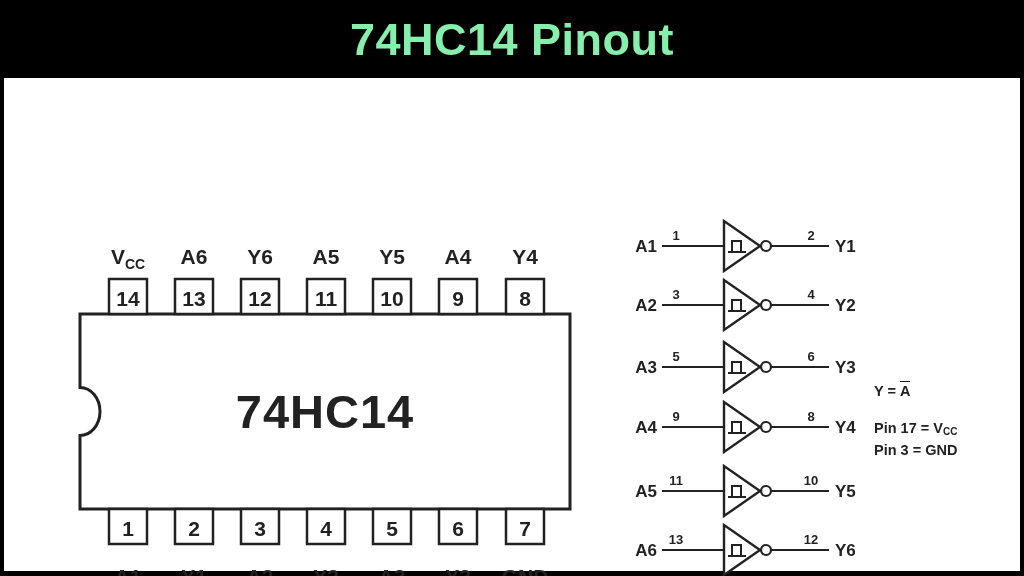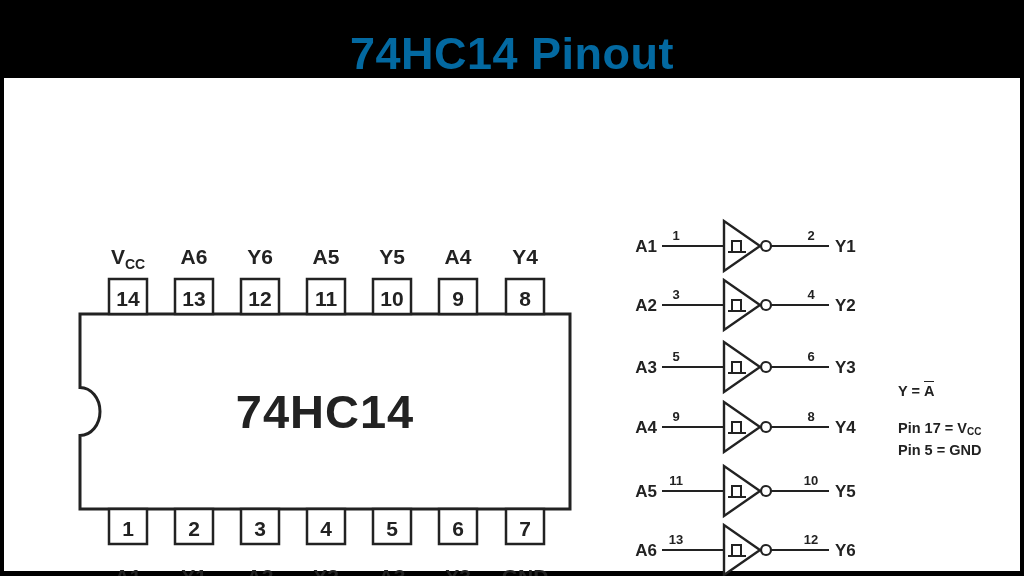--- a/index.html
+++ b/index.html
@@ -3,21 +3,21 @@
 <meta charset="utf-8">
 <style>
   html,body{margin:0;padding:0;}
   body{
     width:1024px;height:576px;position:relative;overflow:hidden;
     background:#000;font-family:"Liberation Sans", sans-serif;
     -webkit-font-smoothing:antialiased;
   }
   .header{
     position:absolute;left:0;top:0;width:1024px;height:80px;
-    background:#000;color:#0369a1;display:flex;align-items:flex-end;justify-content:center;
+    background:#000;color:#86efac;display:flex;align-items:center;justify-content:center;
   }
   .header h1{
     margin:0;font-size:45px;font-weight:800;letter-spacing:0.5px;
     font-family:"Liberation Sans", sans-serif;
   }
   .panel{
     position:absolute;left:4px;right:4px;top:78px;bottom:5px;background:#ffffff;
   }
   svg text{
     font-family:"Liberation Sans", sans-serif;
@@ -30,21 +30,21 @@
   .g-label{font-size:17px;}
   .g-pin{font-size:13px;}
   .outline{fill:#fff;stroke:#222;stroke-width:3;}
   .pinbox{fill:#fff;stroke:#222;stroke-width:2.5;}
   .wire{stroke:#222;stroke-width:2.2;}
   .tri{fill:#fff;stroke:#222;stroke-width:2.4;stroke-linejoin:miter;}
   .hyst{fill:none;stroke:#222;stroke-width:2;}
   .bub{fill:#fff;stroke:#222;stroke-width:2.2;}
   .notes{
     position:absolute;left:870px;top:304px;color:#222;font-weight:bold;
-    font-size:14.5px;line-height:19px;margin-left:24px;
+    font-size:14.5px;line-height:19px;
   }
   .notes .eq{margin-bottom:18px;}
   .ov{position:relative;display:inline-block;}
   .ov::after{
     content:"";position:absolute;left:0;right:0;top:-1px;
     border-top:1.8px solid #222;
   }
   .notes sub{font-size:10px;vertical-align:-2px;font-weight:bold;}
 </style>
 </head>
@@ -182,16 +182,16 @@
       <circle class="bub" cx="166" cy="0" r="5"></circle>
       <line class="wire" x1="171" y1="0" x2="229" y2="0"></line>
       <text class="g-pin" x="211" y="-6" text-anchor="middle">12</text>
       <text class="g-label" x="235" y="6" text-anchor="start">Y6</text>
     </g>
   </svg>
 
   <div class="notes">
     <div class="eq"><span>Y = </span><span class="ov">A</span></div>
     <div><span>Pin 17 = V</span><sub>CC</sub></div>
-    <div>Pin 5 = GND</div>
+    <div>Pin 3 = GND</div>
   </div>
 
 </div>
 
 </body></html>

